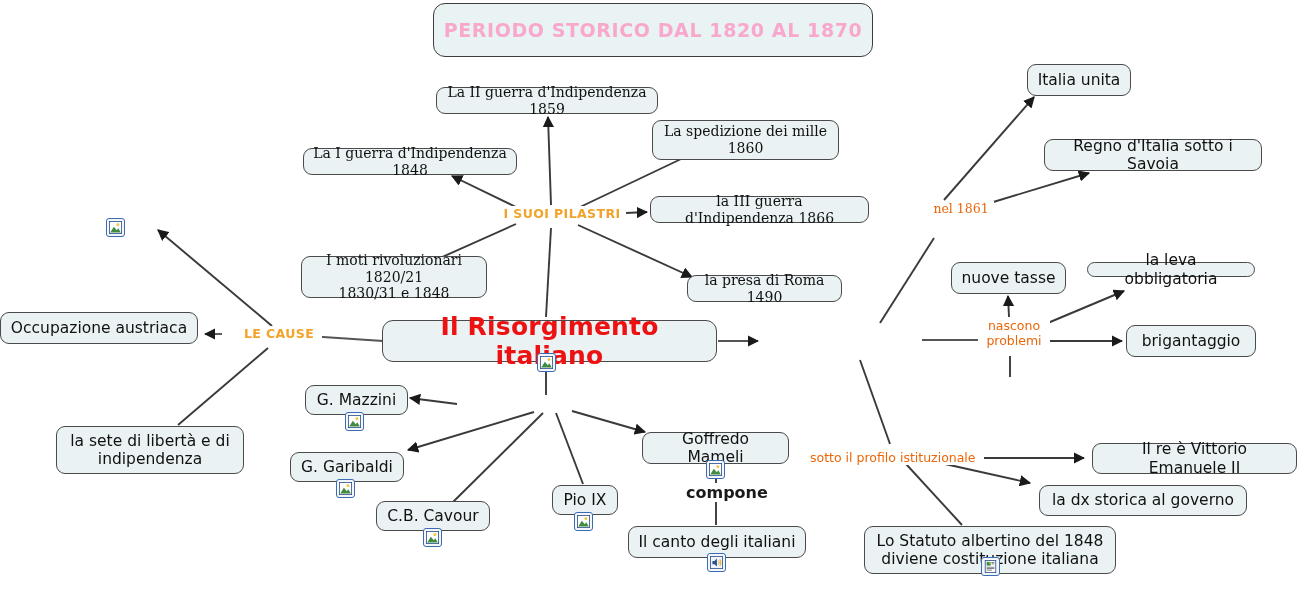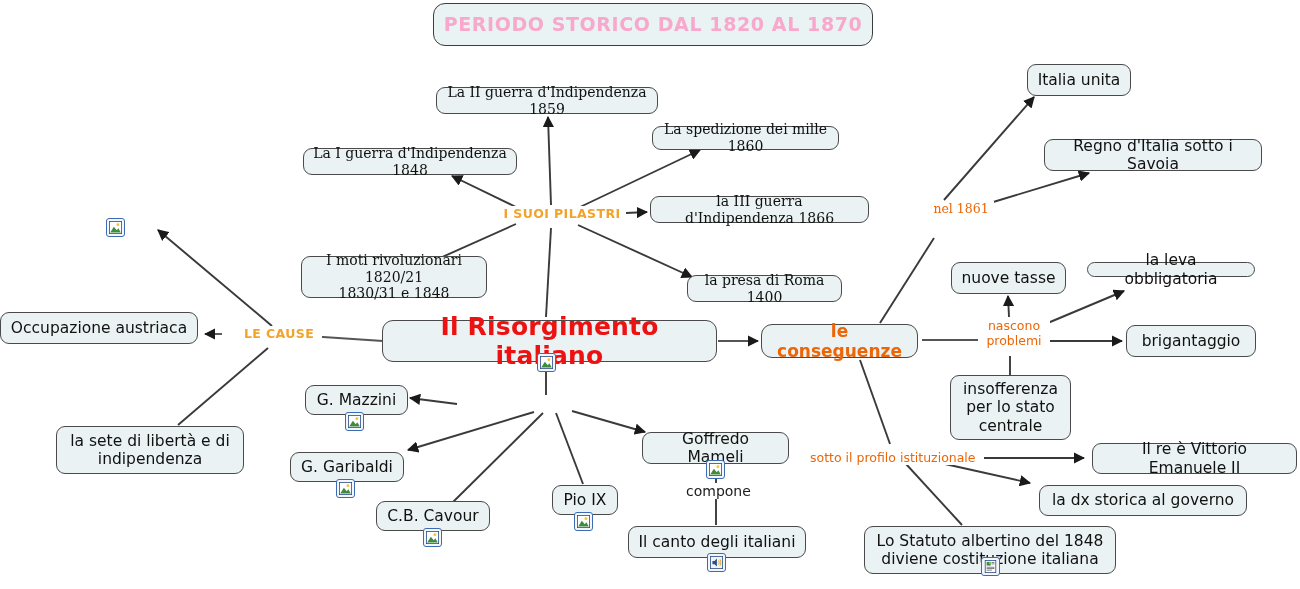--- a/index.html
+++ b/index.html
@@ -100,22 +100,22 @@
   }
   .conn-label.serif-orange {
     font-family: "DejaVu Serif", serif;
     color: #ec6608;
     font-weight: normal;
     font-size: 12.5px;
     letter-spacing: 0;
   }
   .conn-label.black {
     color: #1a1a1a;
-    font-weight: normal;
-    font-size: 14px;
+    font-weight: bold;
+    font-size: 16px;
     letter-spacing: 0;
   }
 
   
   .badge {
     position: absolute;
     width: 19px;
     height: 19px;
     border: 1.5px solid #3b6bb5;
     border-radius: 3px;
@@ -199,72 +199,68 @@
 
       <line x1="556" y1="413" x2="583" y2="484"></line>
 
       <line x1="572" y1="411" x2="645" y2="432" marker-end="url(#arrow)"></line>
 
       <line x1="716" y1="472" x2="716" y2="483"></line>
       <line x1="716" y1="499" x2="716" y2="525"></line>
     </g>
   </svg>
 
-  <div class="node title-node" style="left:433px; top:3px; width:440px; height:43px;">PERIODO STORICO DAL 1820 AL 1870</div>
+  <div class="node title-node" style="left:433px; top:3px; width:440px; height:54px;">PERIODO STORICO DAL 1820 AL 1870</div>
 
   <div class="badge" style="left:106px; top:218px;">
     <svg width="13" height="13" viewBox="0 0 16 16">
       <rect x="0.5" y="0.5" width="15" height="15" fill="#fdfdfd" stroke="#2b4f8c" stroke-width="1"></rect>
       <circle cx="11" cy="4.5" r="1.8" fill="#f2c437"></circle>
       <path d="M1.5 14 L6 7 L9.5 11.5 L11.5 9 L14.5 14 Z" fill="#3f8b3f"></path>
     </svg>
   </div>
 
   <div class="node" style="left:0px; top:312px; width:198px; height:32px;">Occupazione austriaca</div>
 
   <div class="node" style="left:56px; top:426px; width:188px; height:48px;">la sete di libertà e di
 indipendenza</div>
 
   <div class="node serif" style="left:436px; top:87px; width:222px; height:27px;">La II guerra d'Indipendenza 1859</div>
 
-  <div class="node serif" style="left:652px; top:120px; width:187px; height:24px;margin-top:6px;">La spedizione dei mille 1860</div>
+  <div class="node serif" style="left:652px; top:120px; width:187px; height:40px;">La spedizione dei mille 1860</div>
 
   <div class="node serif" style="left:303px; top:148px; width:214px; height:27px;">La I guerra d'Indipendenza 1848</div>
 
   <div class="node serif" style="left:650px; top:196px; width:219px; height:27px;">la III guerra d'Indipendenza 1866</div>
 
   <div class="node serif" style="left:301px; top:256px; width:186px; height:42px;">I moti rivoluzionari 1820/21
 1830/31 e 1848</div>
 
-  <div class="node serif" style="left:687px; top:275px; width:155px; height:27px;">la presa di Roma 1400</div>
+  <div class="node serif" style="left:687px; top:275px; width:155px; height:27px;">la presa di Roma 1490</div>
 
   <div class="node center-node" style="left:382px; top:320px; width:335px; height:42px;">Il Risorgimento italiano</div>
   <div class="badge" style="left:537px; top:353px;">
     <svg width="13" height="13" viewBox="0 0 16 16">
       <rect x="0.5" y="0.5" width="15" height="15" fill="#fdfdfd" stroke="#2b4f8c" stroke-width="1"></rect>
       <circle cx="11" cy="4.5" r="1.8" fill="#f2c437"></circle>
       <path d="M1.5 14 L6 7 L9.5 11.5 L11.5 9 L14.5 14 Z" fill="#3f8b3f"></path>
     </svg>
   </div>
 
-  <div class="node consequences-node" style="left:761px; top:324px; width:157px; height:34px;">le conseguenze</div>
 
   <div class="node" style="left:1027px; top:64px; width:104px; height:32px;">Italia unita</div>
 
   <div class="node" style="left:1044px; top:139px; width:218px; height:32px;">Regno d'Italia sotto i Savoia</div>
 
   <div class="node" style="left:951px; top:262px; width:115px; height:32px;">nuove tasse</div>
 
   <div class="node" style="left:1087px; top:262px; width:168px; height:15px;">la leva obbligatoria</div>
 
   <div class="node" style="left:1126px; top:325px; width:130px; height:32px;">brigantaggio</div>
 
-  <div class="node" style="left:950px; top:375px; width:121px; height:65px;">insofferenza
-per lo stato
-centrale</div>
 
   <div class="node" style="left:305px; top:385px; width:103px; height:30px;">G. Mazzini</div>
   <div class="badge" style="left:345px; top:412px;">
     <svg width="13" height="13" viewBox="0 0 16 16">
       <rect x="0.5" y="0.5" width="15" height="15" fill="#fdfdfd" stroke="#2b4f8c" stroke-width="1"></rect>
       <circle cx="11" cy="4.5" r="1.8" fill="#f2c437"></circle>
       <path d="M1.5 14 L6 7 L9.5 11.5 L11.5 9 L14.5 14 Z" fill="#3f8b3f"></path>
     </svg>
   </div>
 

